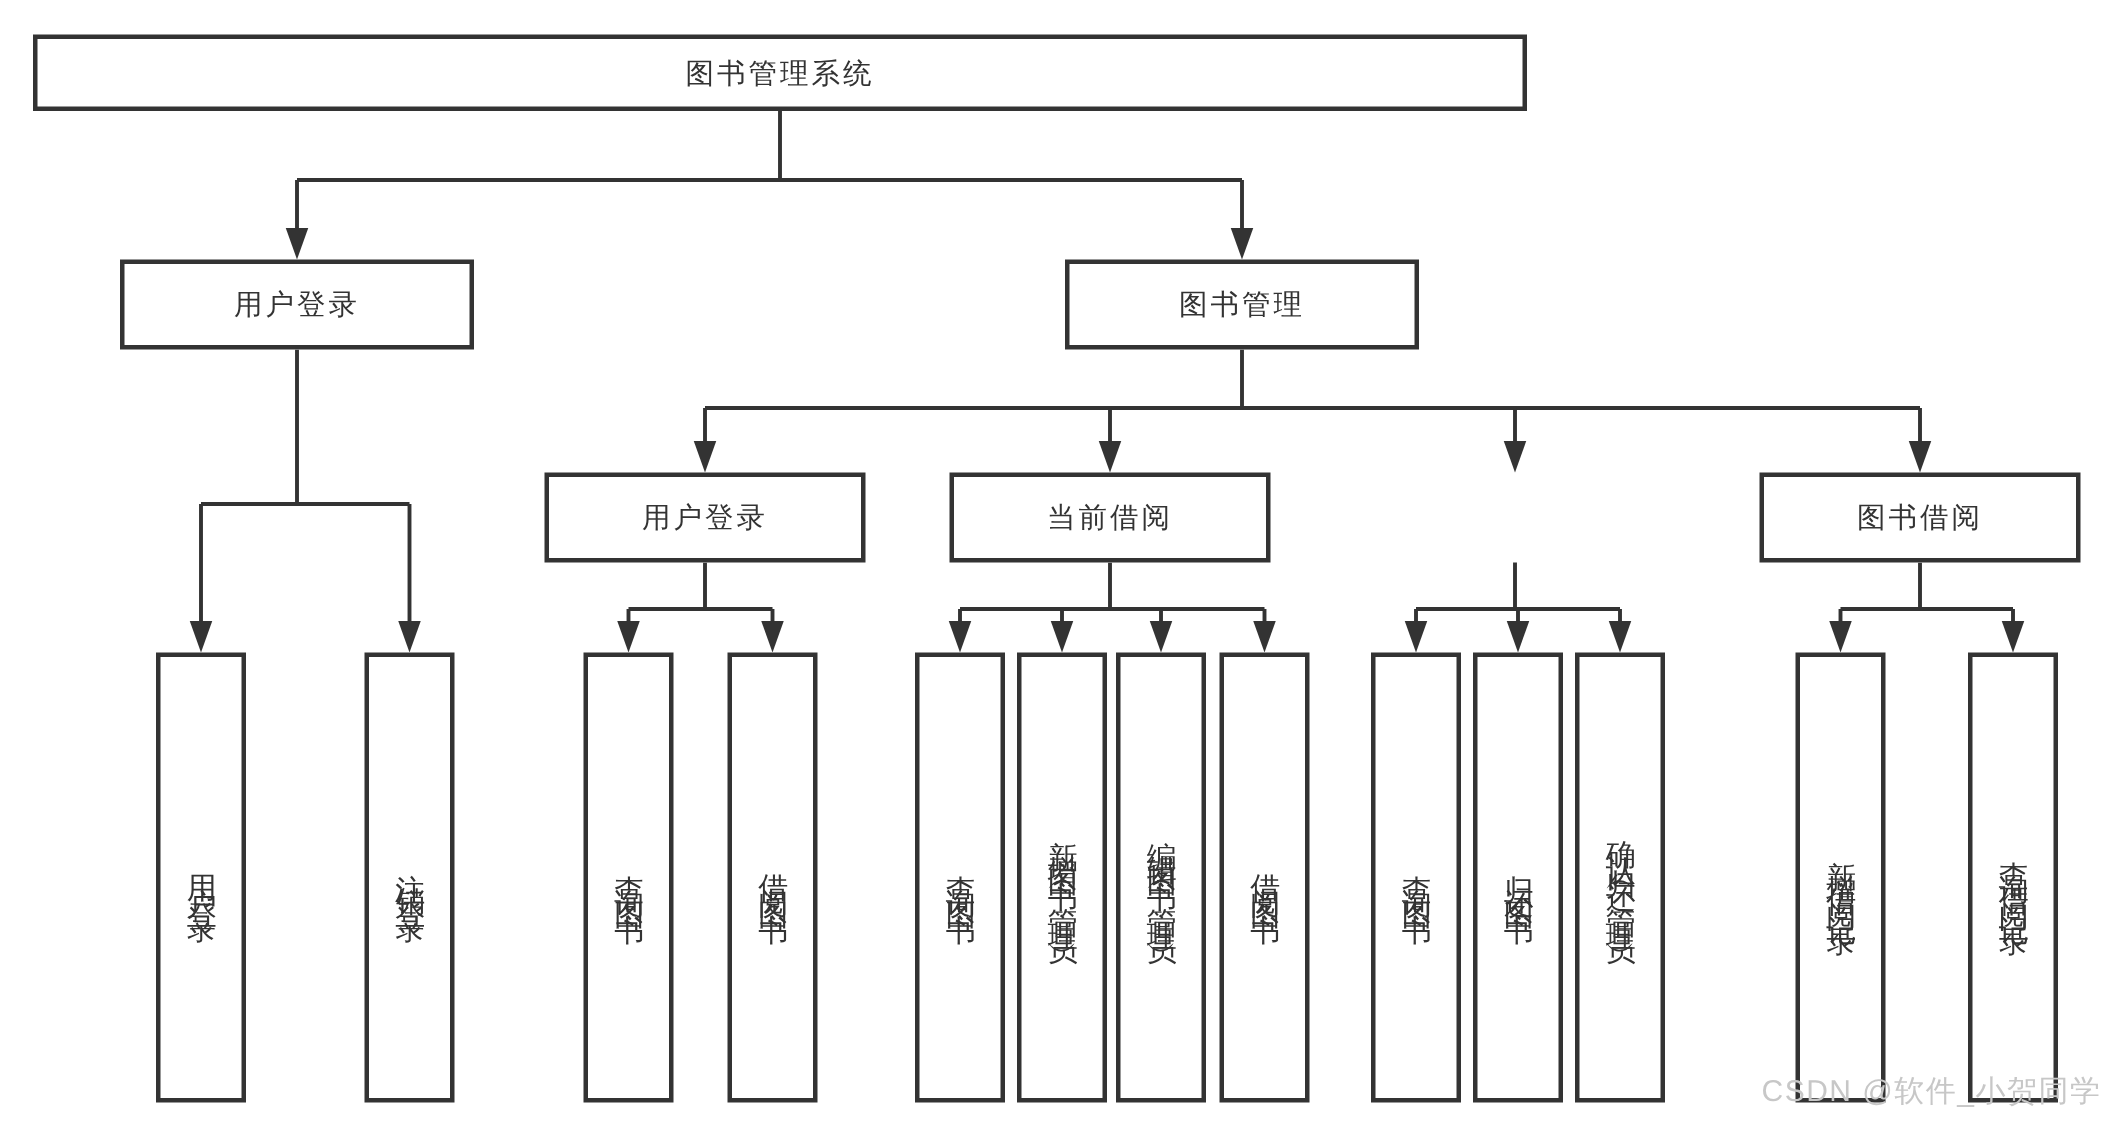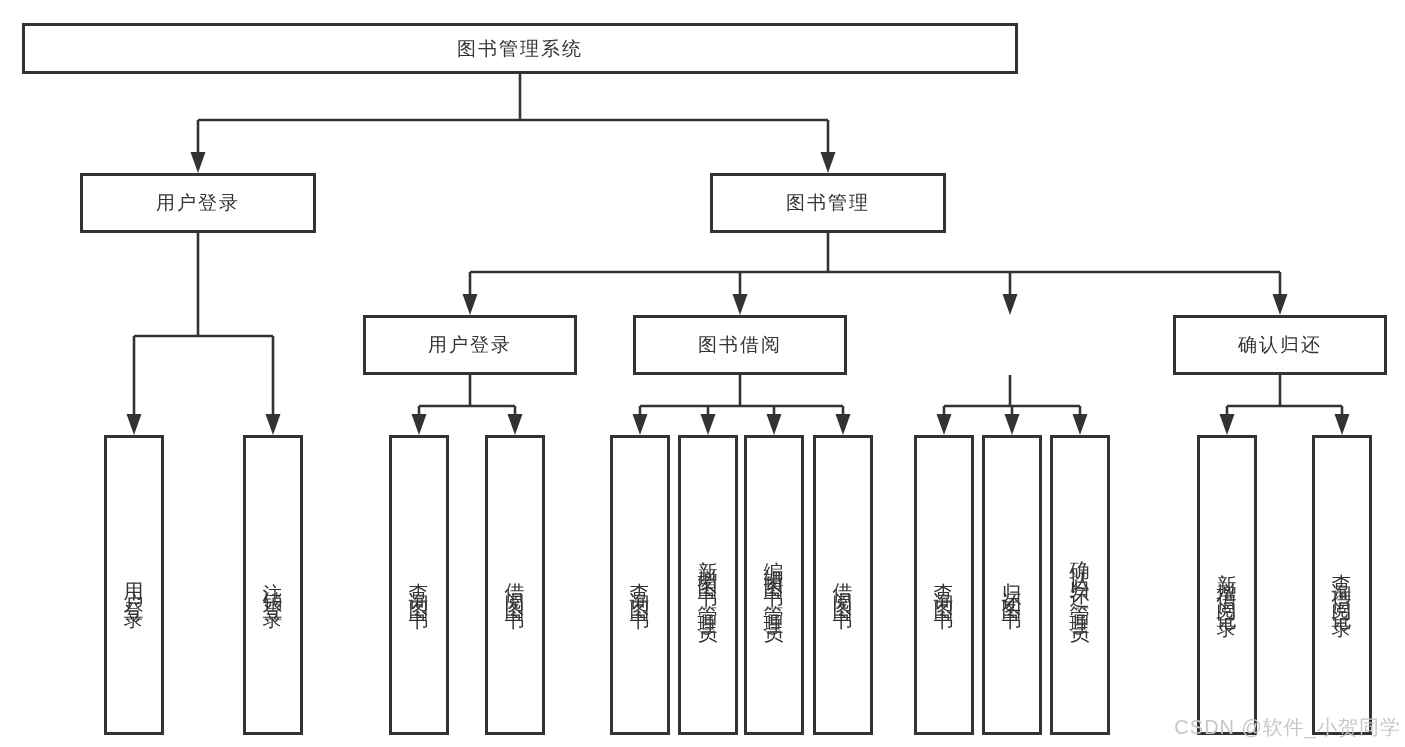--- a/index.html
+++ b/index.html
@@ -131,22 +131,22 @@
       <polygon points="1342,435 1334.5,414 1349.5,414"></polygon>
     </g>
   </svg>
 
   <div class="node" style="left:22px;top:23px;width:996px;height:51px;">图书管理系统</div>
 
   <div class="node" style="left:80px;top:173px;width:236px;height:60px;">用户登录</div>
   <div class="node" style="left:710px;top:173px;width:236px;height:60px;">图书管理</div>
 
   <div class="node" style="left:363px;top:315px;width:214px;height:60px;">用户登录</div>
-  <div class="node" style="left:633px;top:315px;width:214px;height:60px;">图书借阅</div>
-  <div class="node" style="left:1173px;top:315px;width:214px;height:60px;">确认归还</div>
+  <div class="node" style="left:633px;top:315px;width:214px;height:60px;">当前借阅</div>
+  <div class="node" style="left:1173px;top:315px;width:214px;height:60px;">图书借阅</div>
 
   <div class="leaf" style="left:104px;">
     <span class="vtext">用户登录</span>
   </div>
   <div class="leaf" style="left:243px;">
     <span class="vtext">注销登录</span>
   </div>
 
   <div class="leaf" style="left:389px;">
     <span class="vtext">查询图书</span>

